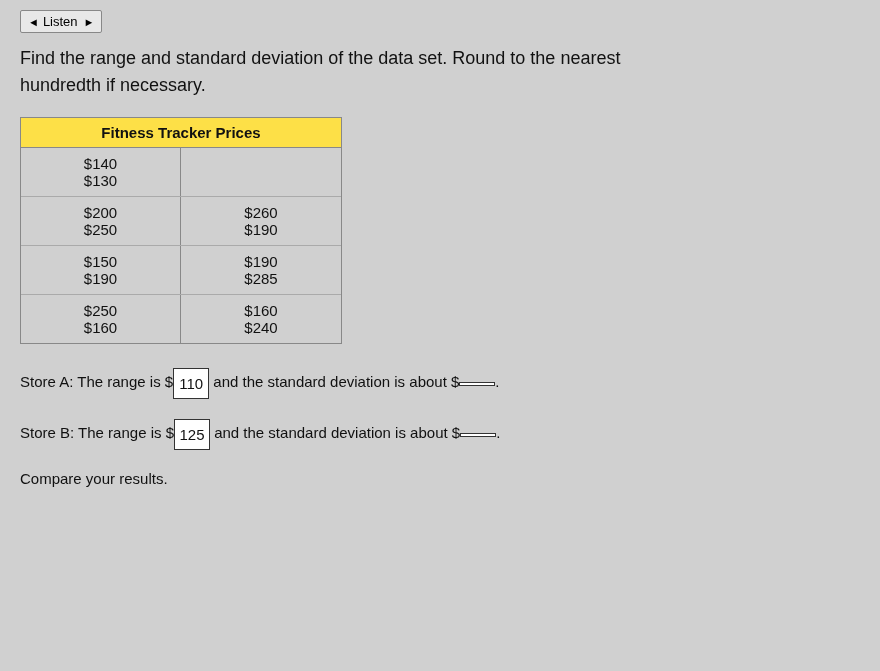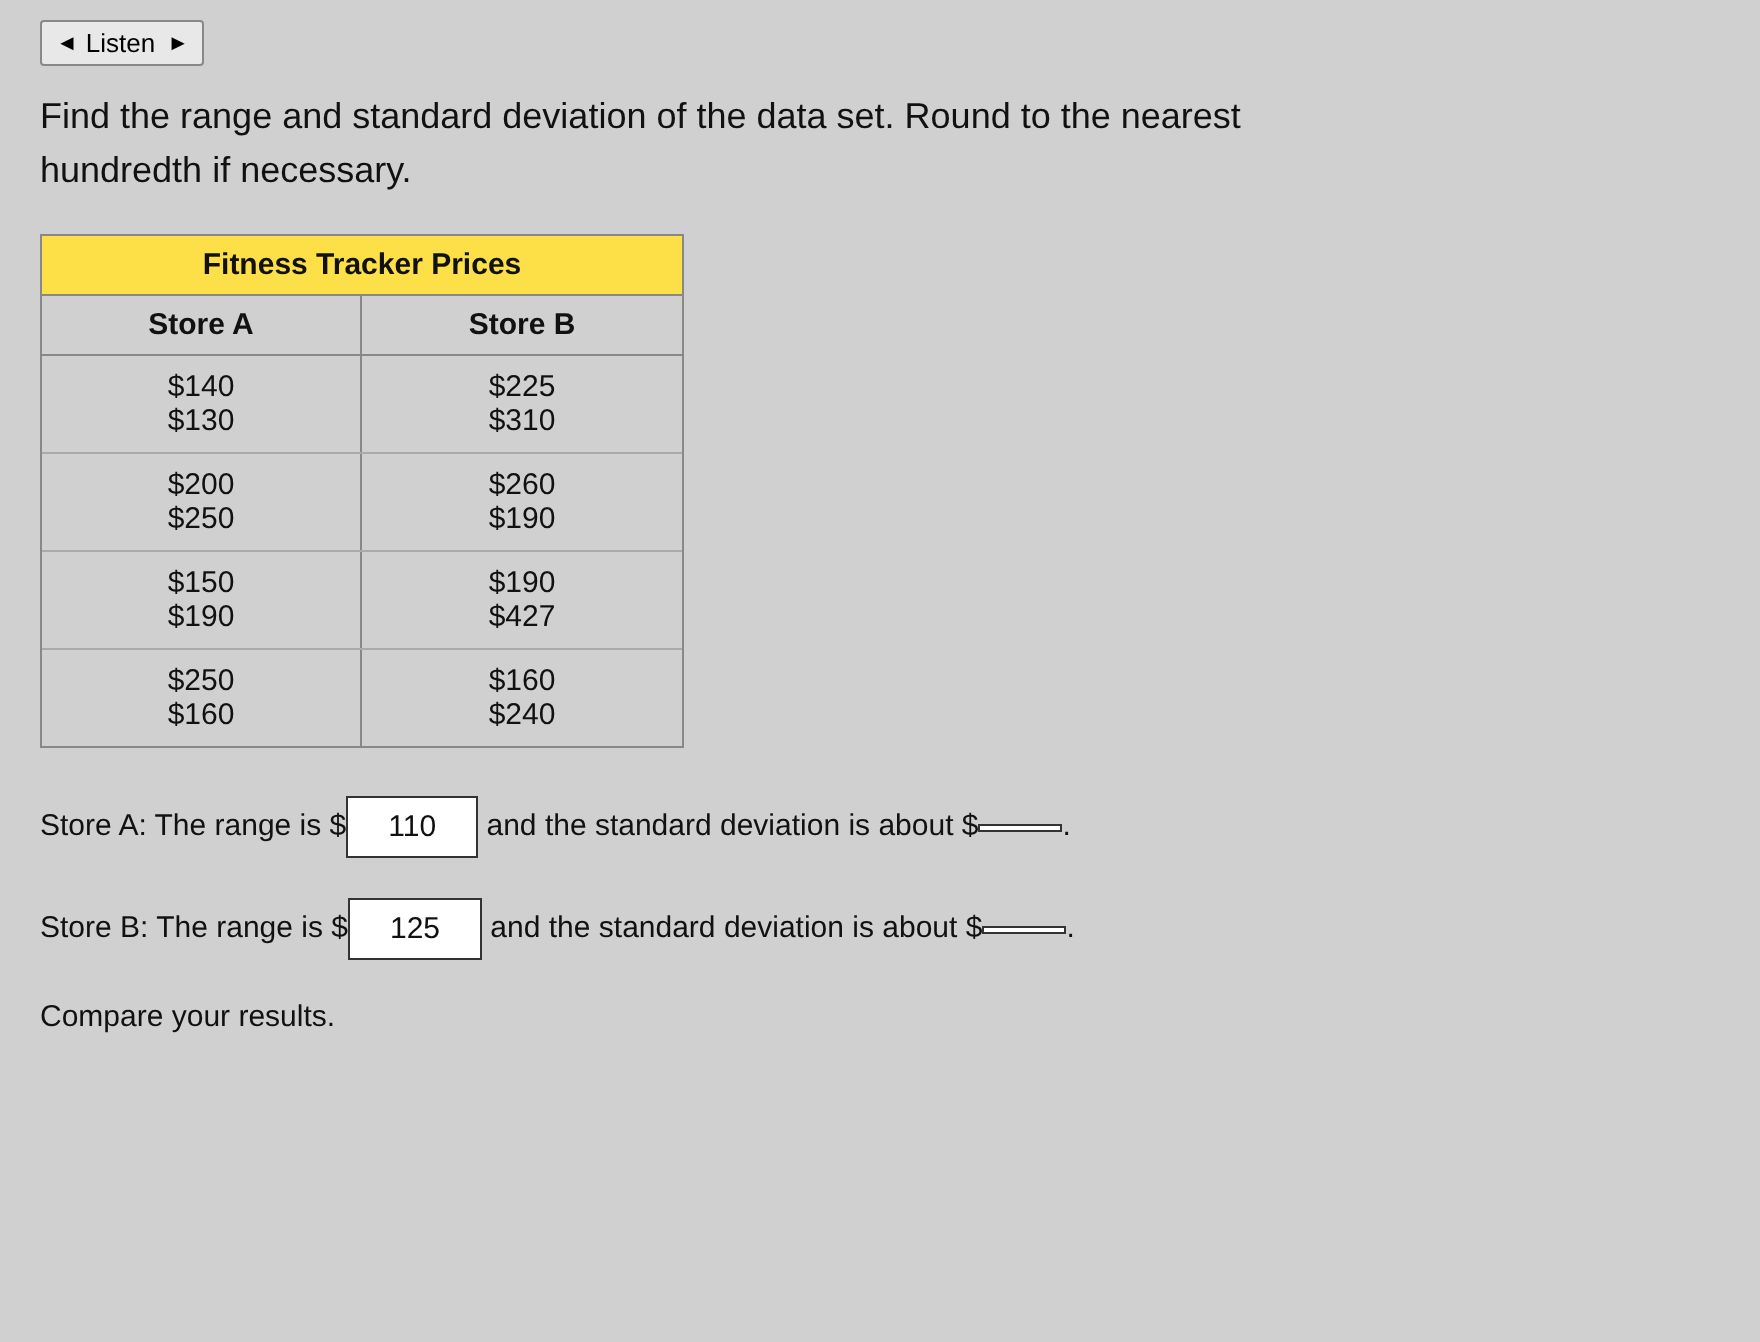--- a/index.html
+++ b/index.html
@@ -110,21 +110,21 @@
     .answer-line {
       font-size: 15px;
       margin-bottom: 20px;
       line-height: 1.8;
     }
 
     .input-box {
       display: inline-block;
       border: 1px solid #333;
       min-width: 36px;
-      padding: 1px 20px;
+      padding: 1px 4px;
       text-align: center;
       background: #fff;
       font-size: 15px;
       vertical-align: middle;
     }
 
     .compare-text {
       font-size: 15px;
       margin-top: 20px;
     }
@@ -142,33 +142,25 @@
     <span class="arrow-right">►</span>
   </button>
 </div>
 
 
 <p class="instructions">Find the range and standard deviation of the data set. Round to the nearest hundredth if necessary.</p>
 
 
 <div class="table-wrapper">
   <div class="table-title">Fitness Tracker Prices</div>
-  <div class="col-headers">
-    <div class="col-header col-store-a">Store A</div>
-    <div class="col-header col-store-b">Store B</div>
-  </div>
 
   <div class="data-row">
     <div class="cell cell-a">
       <span>$140</span>
       <span>$130</span>
-    </div>
-    <div class="cell">
-      <span>$225</span>
-      <span>$310</span>
     </div>
   </div>
 
   <div class="data-row">
     <div class="cell cell-a">
       <span>$200</span>
       <span>$250</span>
     </div>
     <div class="cell">
       <span>$260</span>
@@ -176,21 +168,21 @@
     </div>
   </div>
 
   <div class="data-row">
     <div class="cell cell-a">
       <span>$150</span>
       <span>$190</span>
     </div>
     <div class="cell">
       <span>$190</span>
-      <span>$427</span>
+      <span>$285</span>
     </div>
   </div>
 
   <div class="data-row">
     <div class="cell cell-a">
       <span>$250</span>
       <span>$160</span>
     </div>
     <div class="cell">
       <span>$160</span>

